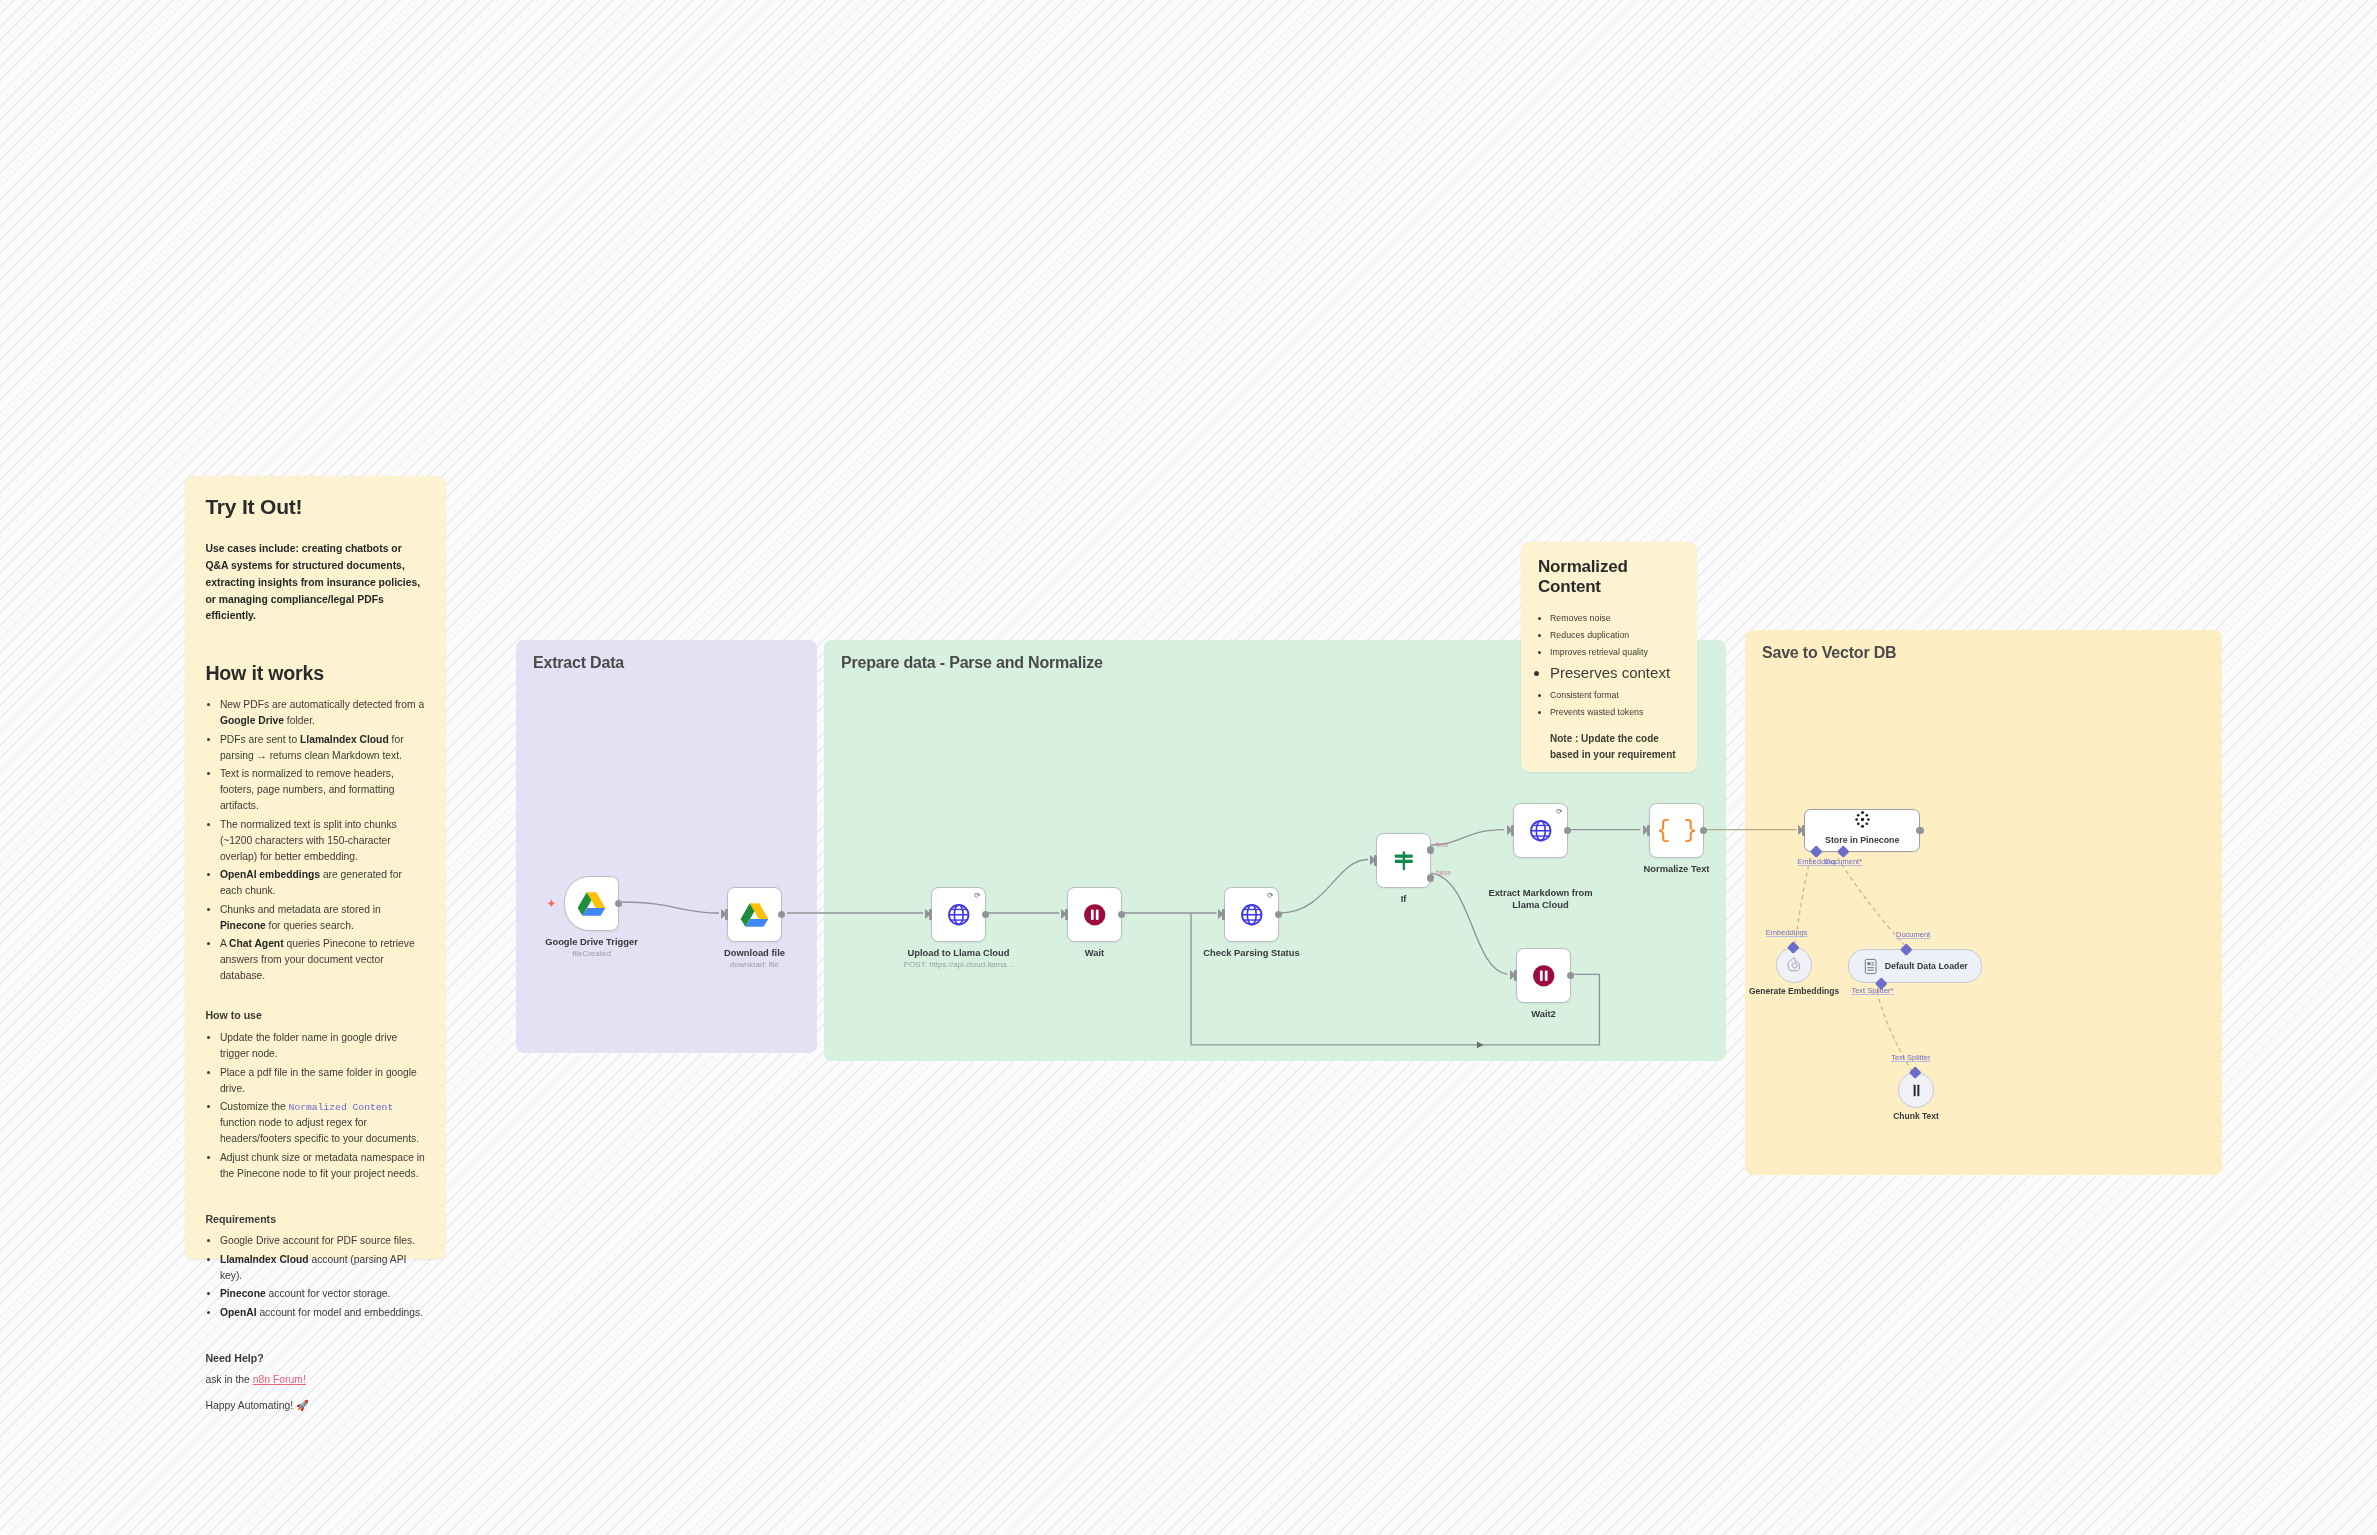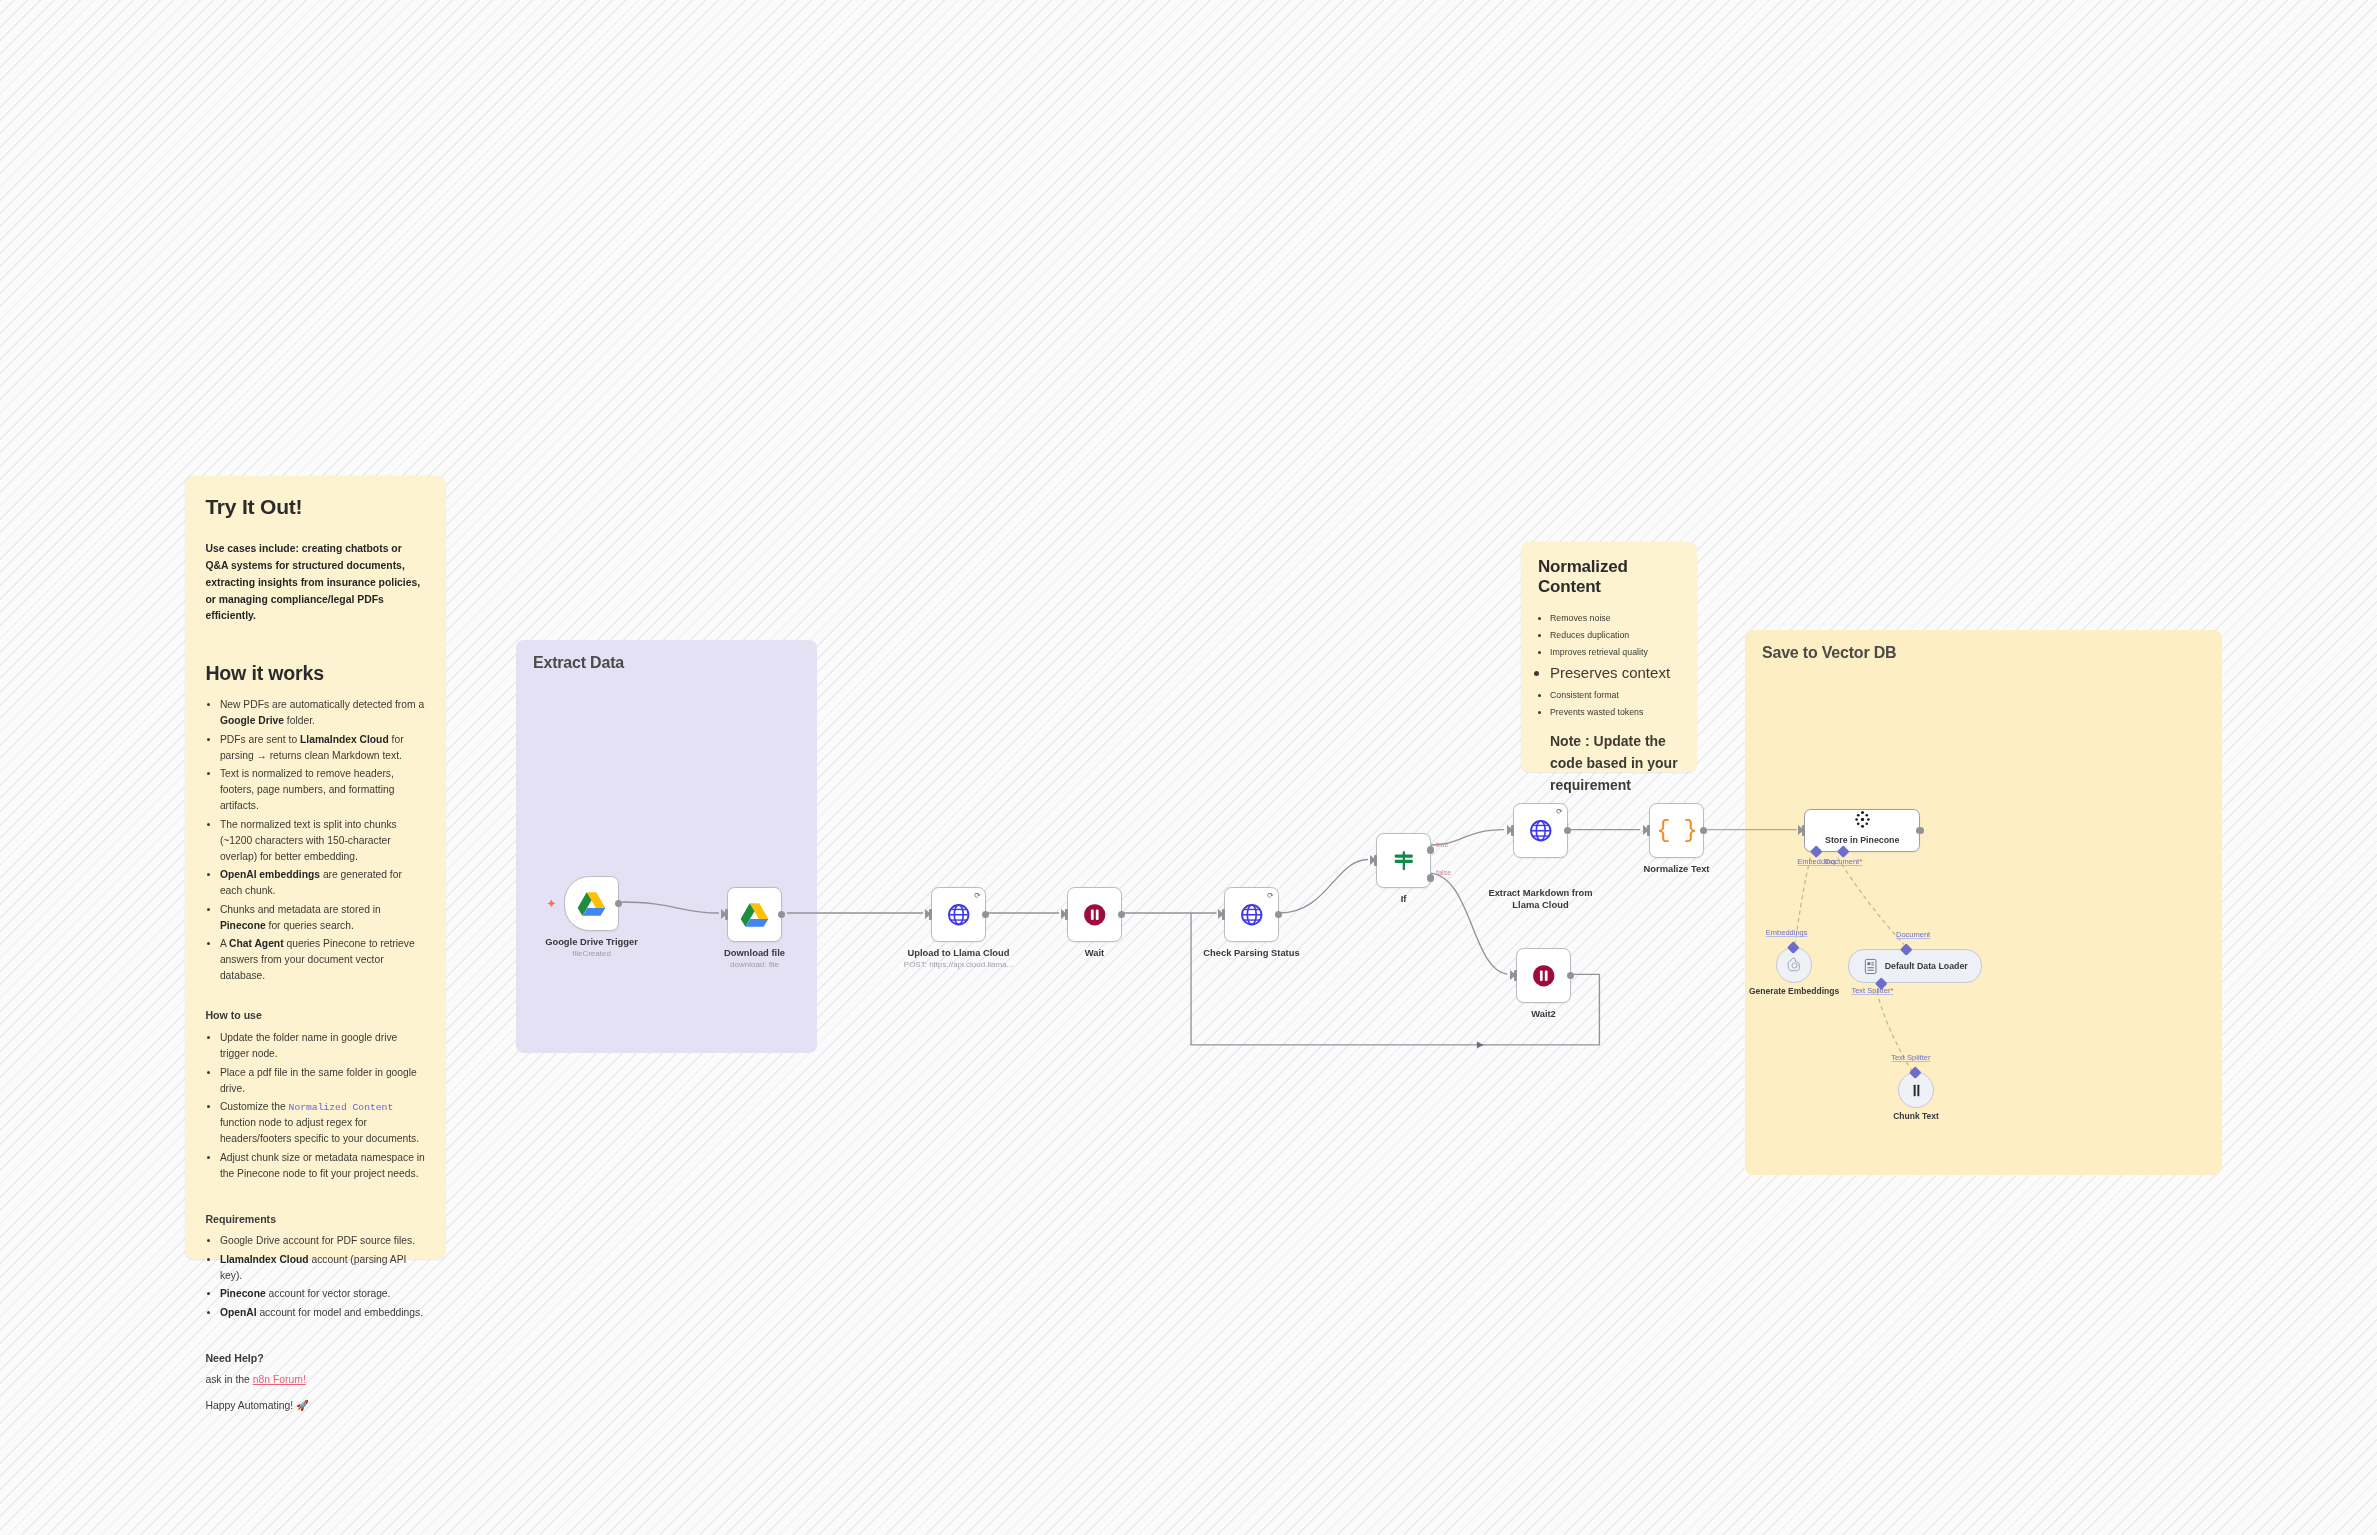--- a/index.html
+++ b/index.html
@@ -150,20 +150,23 @@
 </style>
 </head>
 <body>
 
 <div id="canvas">
 
   <div class="group g-purple" style="left:516px;top:640px;width:301px;height:413px;">
     <div class="group-title">Extract Data</div>
   </div>
 
+  <div class="group g-green" style="left:824px;top:640px;width:902px;height:421px;">
+    <div class="group-title">Prepare data - Parse and Normalize</div>
+  </div>
 
   <div class="group g-yellow" style="left:1745px;top:630px;width:477px;height:545px;">
     <div class="group-title">Save to Vector DB</div>
   </div>
 
   <div class="sticky sticky-pad" style="left:185px;top:476px;width:261px;height:783px;box-sizing:border-box;">
     <h1>Try It Out!</h1>
 
 
     <p style="margin-top:22px;"><span class="b">Use cases include: creating </span><span class="b">chatbots or Q&amp;A systems</span><span class="b"> for structured documents, extracting insights from insurance policies, or managing compliance/legal PDFs efficiently.</span></p>
@@ -203,21 +206,21 @@
   <div class="sticky sticky-pad" style="left:1521px;top:542px;width:176px;height:230px;box-sizing:border-box;padding:15.3px 17px;">
     <h1 style="font-size:17px;margin-bottom:13.6px;">Normalized Content</h1>
     <ul style="padding-left:12px;">
       <li style="font-size:8.8px;line-height:1.62;">Removes noise</li>
       <li style="font-size:8.8px;line-height:1.62;">Reduces duplication</li>
       <li style="font-size:8.8px;line-height:1.62;">Improves retrieval quality</li>
       <li style="font-size:15px;line-height:1.62;">Preserves context</li>
       <li style="font-size:8.8px;line-height:1.62;">Consistent format</li>
       <li style="font-size:8.8px;line-height:1.62;">Prevents wasted tokens</li>
     </ul>
-    <p class="b" style="font-size:14px;line-height:1.55;margin-top:12px;padding-left:12px;">Note : Update the code based in your requirement</p>
+    <p class="b" style="font-size:10px;line-height:1.55;margin-top:12px;padding-left:12px;">Note : Update the code based in your requirement</p>
   </div>
 
   <svg class="wires" viewBox="0 0 2794 1805" width="2377" height="1536">
 
     <path d="M731,1060 C 790,1060 800,1073 845,1073" stroke="#909499" stroke-width="1.6" fill="none"></path>
 
     <path d="M925,1073 L1085,1073" stroke="#909499" stroke-width="1.6" fill="none"></path>
 
     <path d="M1160,1073 L1245,1073" stroke="#909499" stroke-width="1.6" fill="none"></path>
 

